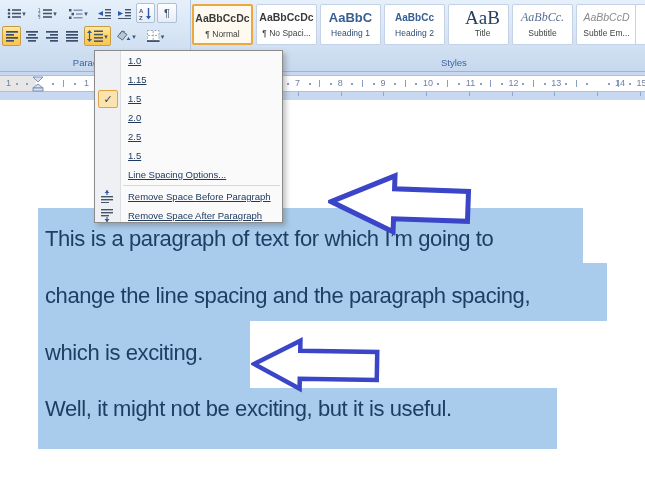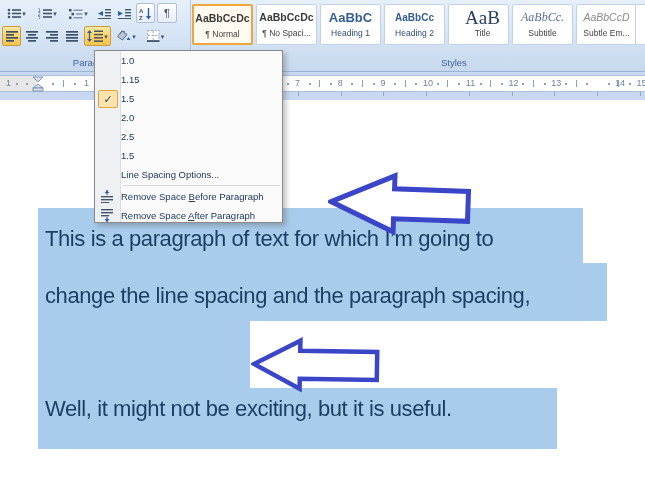--- a/index.html
+++ b/index.html
@@ -47,21 +47,21 @@
   .rnum{position:absolute;top:1.5px;font-size:9px;color:#6e82a2;}
   .rdot{position:absolute;top:7px;width:2px;height:2px;background:#8ba0bf;}
   .rhalf{position:absolute;top:4px;width:1px;height:7px;background:#8ba0bf;}
   .btick{position:absolute;top:20px;width:1px;height:4px;background:#8fa7c9;}
   .indent-marker{position:absolute;left:32px;top:0px;}
 
   
   .menu{position:absolute;left:94px;top:50px;width:189px;height:173px;background:#fafafa;
     border:1px solid #8b8b8b;box-shadow:3px 3px 5px rgba(80,80,80,.35);z-index:50;box-sizing:border-box;}
   .menu-gutter{position:absolute;left:0;top:0;bottom:0;width:25px;background:#eef0f3;border-right:1px solid #dcdee1;}
-  .mi{position:relative;height:19px;line-height:19px;padding-left:26px;font-size:9.5px;color:#1f3a60;cursor:default;}
+  .mi{position:relative;height:19px;line-height:19px;padding-left:33px;font-size:9.5px;color:#1f3a60;cursor:default;text-decoration:underline;}
   .msep{height:1px;background:#d8d8d8;margin:1px 2px 1px 28px;}
   .mcheck{position:absolute;left:3px;top:1px;width:18px;height:16px;background:#fbe3ae;
     border:1px solid #e0a343;border-radius:2px;color:#32435e;text-align:center;font-size:11px;line-height:16px;}
   .mico{position:absolute;left:5px;top:3px;}
   .u{text-decoration:underline;}
 
   
   .doc{position:absolute;left:0;top:100px;width:645px;height:399px;background:#fff;}
   .hl{position:absolute;background:#a9cbec;}
   .dline{position:absolute;left:45px;font-size:22px;letter-spacing:-0.4px;color:#1d3f63;
@@ -304,20 +304,21 @@
       </div>
   </div>
 
   <div class="doc">
     <div class="hl" style="left:38px;top:108px;width:545px;height:55px;"></div>
     <div class="hl" style="left:38px;top:163px;width:569px;height:58px;"></div>
     <div class="hl" style="left:38px;top:221px;width:212px;height:67px;"></div>
     <div class="hl" style="left:38px;top:288px;width:519px;height:61px;"></div>
     <div class="dline" style="top:126px;">This is a paragraph of text for which I’m going to</div>
     <div class="dline" style="top:183px;">change the line spacing and the paragraph spacing,</div>
+    <div class="dline" style="top:240px;">which is exciting.</div>
     <div class="dline" style="top:296px;">Well, it might not be exciting, but it is useful.</div>
   </div>
 
   <svg class="annot" style="left:328px;top:172px;transform:rotate(2deg);" width="144" height="66" viewBox="0 0 144 66">
     <polygon points="3,32 66,4 66,17 140,17 140,47 66,47 66,60" fill="#ffffff" stroke="#3b45c8" stroke-width="5" stroke-linejoin="miter"></polygon>
   </svg>
   <svg class="annot" style="left:251px;top:337px;transform:rotate(1deg);" width="130" height="57" viewBox="0 0 130 57">
     <polygon points="3,28 49,4 49,14 126,14 126,42 49,42 49,52" fill="#ffffff" stroke="#3b45c8" stroke-width="4.5" stroke-linejoin="miter"></polygon>
   </svg>
 

